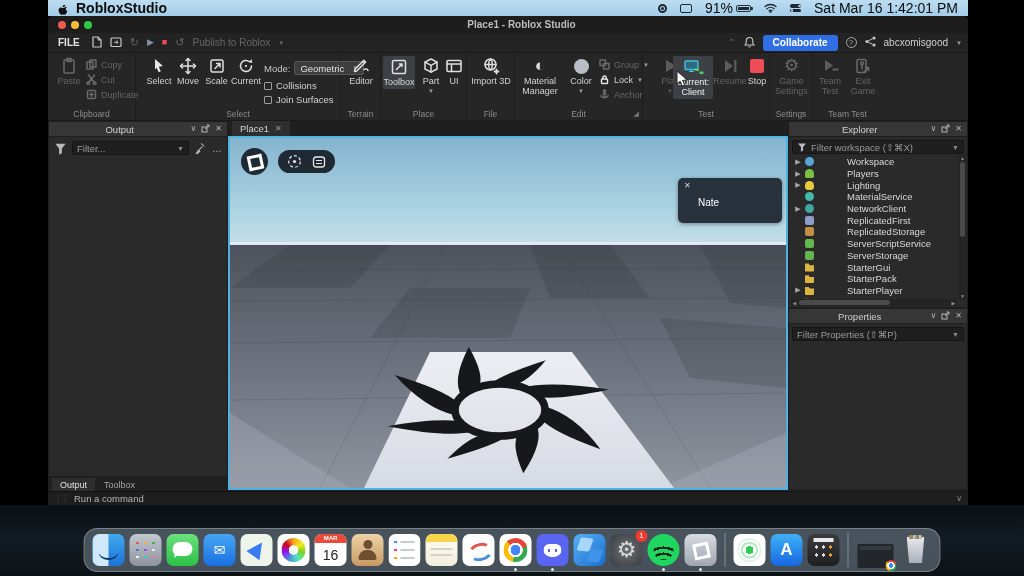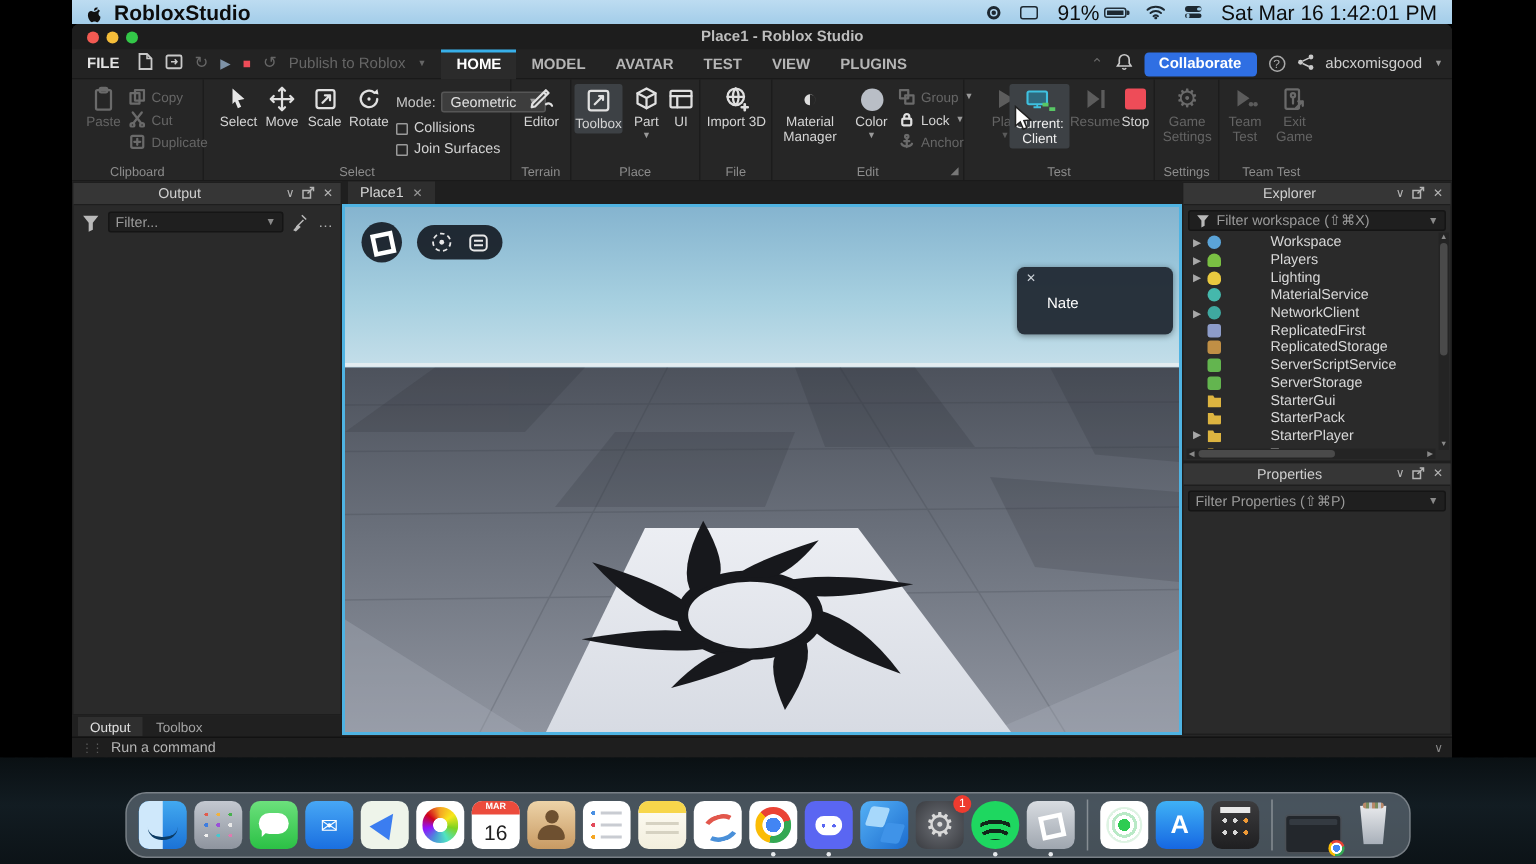--- a/index.html
+++ b/index.html
@@ -278,46 +278,20 @@
               <path d="M4 6.2h4M6.5 4.5L8 6.2 6.5 7.9" stroke="#c9c9c9" fill="none"></path>
             </svg>
         </span>
         <span class="qa-ic gray">↻</span>
         <span class="qa-ic qa-play">▶</span>
         <span class="qa-ic qa-stop">■</span>
         <span class="qa-ic gray">↺</span>
         <span class="gray">Publish to Roblox</span>
         <span class="caret gray">▼</span>
       </div>
-      <div class="rtabs">
-
-          <div class="rtab active">
-            <span>HOME</span>
-          </div>
-
-          <div class="rtab">
-            <span>MODEL</span>
-          </div>
-
-          <div class="rtab">
-            <span>AVATAR</span>
-          </div>
-
-          <div class="rtab">
-            <span>TEST</span>
-          </div>
-
-          <div class="rtab">
-            <span>VIEW</span>
-          </div>
-
-          <div class="rtab">
-            <span>PLUGINS</span>
-          </div>
-        </div>
       <div class="tr-right">
         <span class="gray">⌃</span>
         <span>
           <svg width="11" height="12" viewBox="0 0 11 12">
               <path d="M5.5 1.5a3.3 3.3 0 0 0-3.3 3.3v2.4L1 9h9L8.8 7.2V4.8A3.3 3.3 0 0 0 5.5 1.5z" fill="none" stroke="#c9c9c9" stroke-width="1.1"></path>
               <path d="M4.3 10.3a1.3 1.3 0 0 0 2.4 0" stroke="#c9c9c9" fill="none"></path>
             </svg>
         </span>
         <button class="collab">Collaborate</button>
         <span class="help-ic">?</span>
@@ -401,21 +375,21 @@
           <span>Scale</span>
         </div>
         <div class="rbtn" style="left:95px;width:30px">
           <span class="ric">
               <svg width="20" height="20" viewBox="0 0 20 20" class="rsvg">
                 <path d="M15.5 10a5.5 5.5 0 1 1-1.9-4.2"></path>
                 <polygon points="15.6,3.3 16.3,7 12.8,6.1" fill="#e6e6e6" stroke="none"></polygon>
                 <circle cx="10" cy="10" r="1.1" fill="#e6e6e6" stroke="none"></circle>
               </svg>
             </span>
-          <span>Rotate</span>
+          <span>Current</span>
         </div>
         <div class="abs" style="left:128px;top:8px;width:76px">
           <div style="display:flex;align-items:center;gap:4px">
             <span style="font-size:9.5px;color:#c6c6c6">Mode:</span>
             <span class="mode-dd">
                 <span>Geometric</span>
                 <span class="caret">▼</span>
               </span>
           </div>
           <div class="chklab" style="margin-top:5px">

